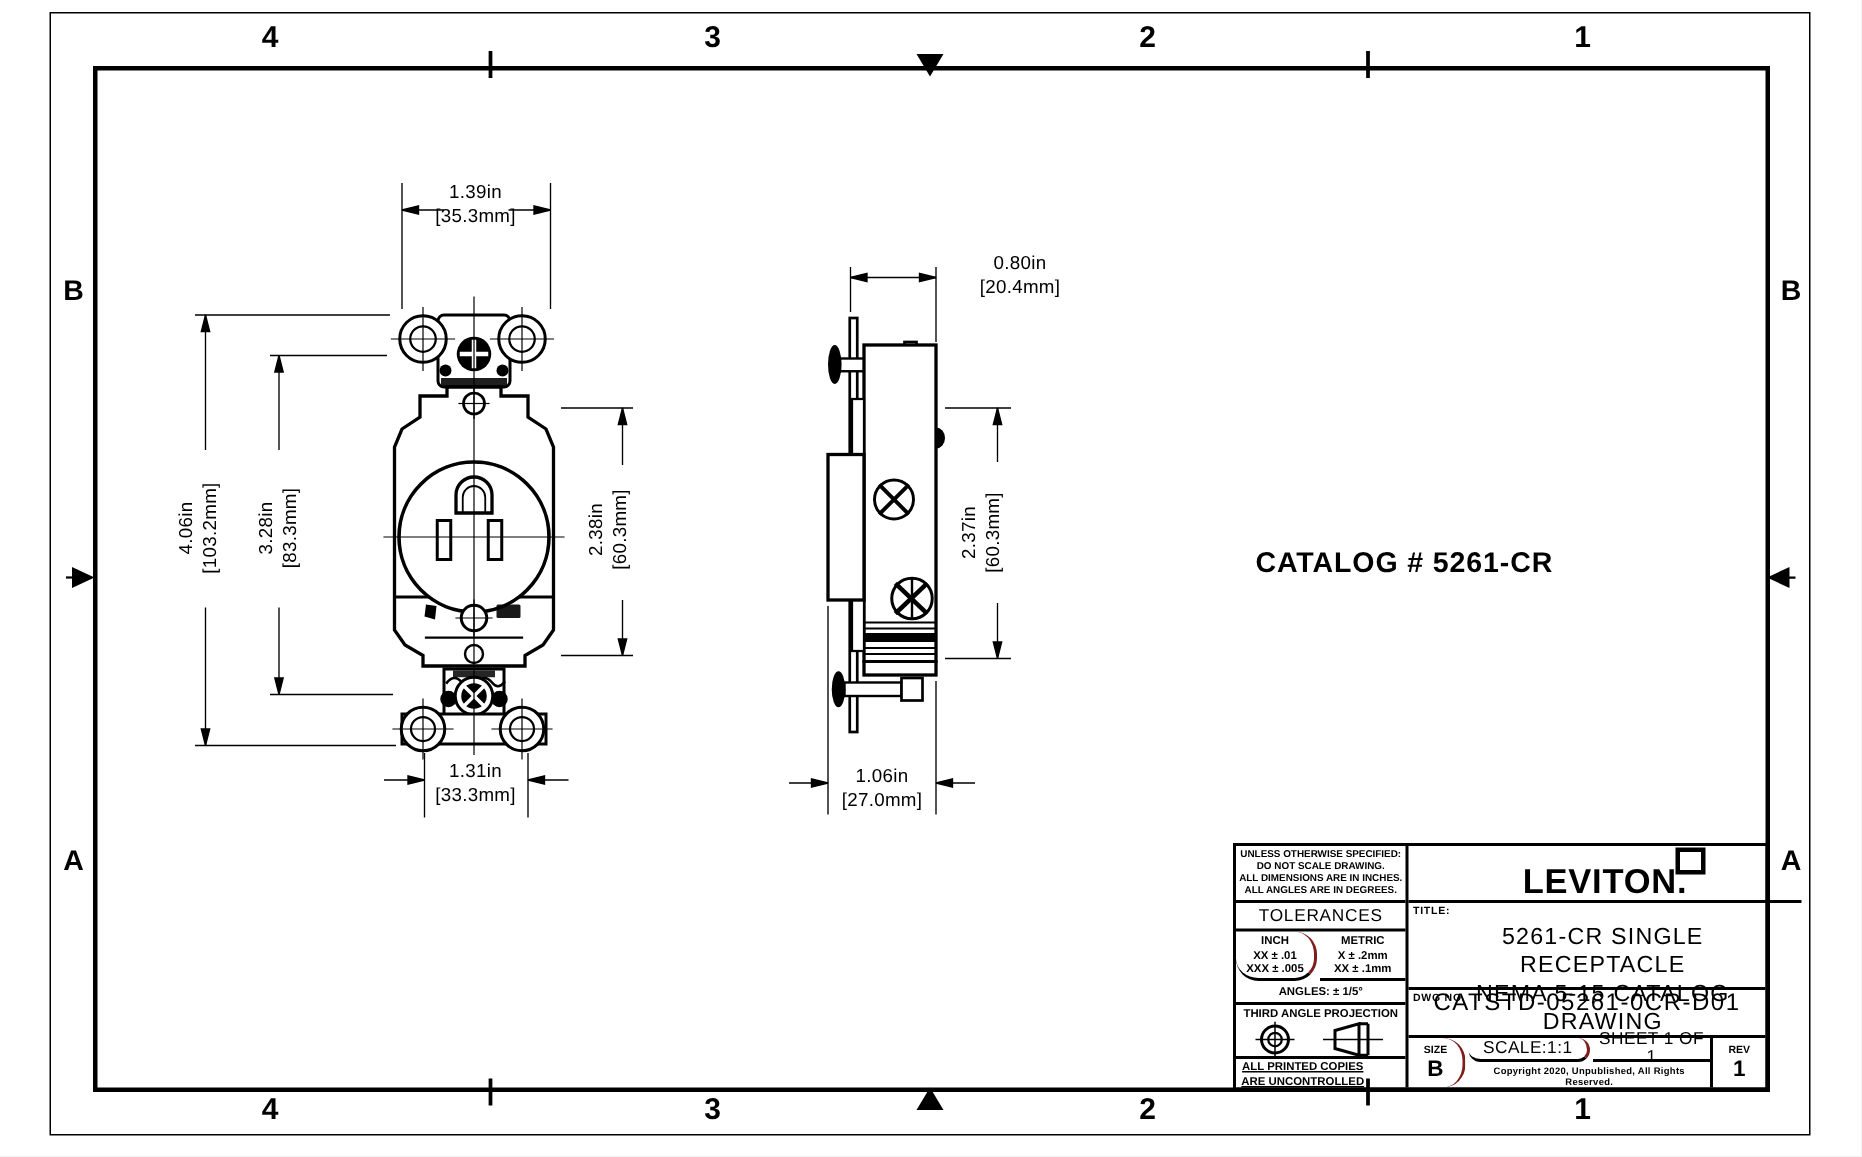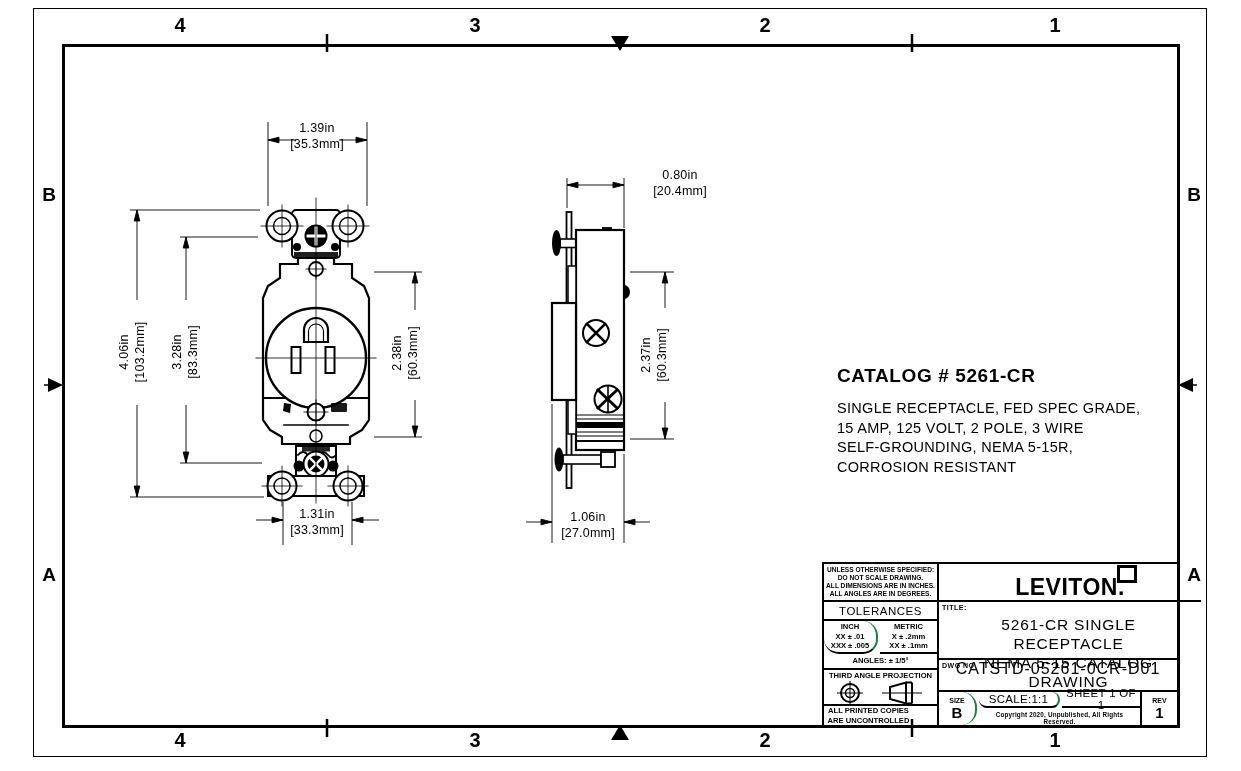--- a/index.html
+++ b/index.html
@@ -12,21 +12,21 @@
   .rowletter{font-weight:bold;font-size:19px;width:20px;text-align:center;}
   svg.linework{left:0;top:0;width:1241px;height:771px;}
   .dimtext{font-size:12.5px;line-height:16px;text-align:center;letter-spacing:.2px;background:transparent;}
   .dimrot{width:80px;height:34px;transform:rotate(-90deg);}
   .catalog-title{left:837px;top:365px;font-size:19px;font-weight:bold;letter-spacing:.6px;}
   .catalog-desc{left:837px;top:399px;font-size:14.5px;line-height:19.5px;letter-spacing:.3px;}
   
   .tb{left:822px;top:562px;width:357px;height:165px;border:2px solid #000;box-sizing:border-box;font-size:8px;}
   .tb .cell{position:absolute;box-sizing:border-box;}
   .bb{border-bottom:2px solid #000;}
-  .br{border-right:2px solid #15803d;border-radius:15px;}
+  .br{border-right:2px solid #7f1d1d;border-radius:15px;}
   .ctr{display:flex;flex-direction:column;align-items:center;justify-content:center;text-align:center;}
   .notes{font-size:6.6px;line-height:8.2px;font-weight:bold;}
   .tol-h{font-size:11.5px;letter-spacing:.5px;}
   .tol-sub{font-size:7.6px;line-height:9.5px;font-weight:bold;}
   .tiny-label{position:absolute;left:3px;top:2px;font-size:7px;font-weight:bold;letter-spacing:.5px;}
   .tb-title-line{font-size:15.5px;line-height:19px;letter-spacing:.8px;text-align:center;padding-left:21px;}
   .dwg-no{font-size:16px;letter-spacing:1px;text-align:center;}
   .logo-text{font-size:23px;font-weight:bold;letter-spacing:.5px;font-family:"Liberation Sans",sans-serif;}
   .logo-sq{position:absolute;left:178px;top:1px;width:20px;height:18px;border:3px solid #000;box-sizing:border-box;}
   .small-val{font-size:11.5px;letter-spacing:.3px;}
@@ -259,26 +259,20 @@
   <div class="abs dimtext dimrot" style="left:615px;top:338px;">
     <div>2.37in</div>
     <div>[60.3mm]</div>
   </div>
   <div class="abs dimtext" style="left:538px;top:509px;width:100px;">
     <div>1.06in</div>
     <div>[27.0mm]</div>
   </div>
 
   <div class="abs catalog-title">CATALOG # 5261-CR</div>
-  <div class="abs catalog-desc">
-    <div>SINGLE RECEPTACLE, FED SPEC GRADE,</div>
-    <div>15 AMP, 125 VOLT, 2 POLE, 3 WIRE</div>
-    <div>SELF-GROUNDING, NEMA 5-15R,</div>
-    <div>CORROSION RESISTANT</div>
-  </div>
 
   <div class="abs tb">
 
     <div class="cell bb ctr notes" style="left:0;top:0;width:113px;height:38px;">
       <div>UNLESS OTHERWISE SPECIFIED:</div>
       <div>DO NOT SCALE DRAWING.</div>
       <div>ALL DIMENSIONS ARE IN INCHES.</div>
       <div>ALL ANGLES ARE IN DEGREES.</div>
     </div>
     <div class="cell bb ctr tol-h" style="left:0;top:38px;width:113px;height:19px;">TOLERANCES</div>
@@ -302,21 +296,21 @@
           <line x1="26" y1="0" x2="26" y2="24" stroke-width="1"></line>
           <line x1="13" y1="12" x2="39" y2="12" stroke-width="1"></line>
           <line x1="58" y1="12" x2="98" y2="12" stroke-width="1"></line>
           <path d="M66,6 L82,1.5 L82,22.5 L66,18 Z" stroke-width="2"></path>
           <line x1="82" y1="1.5" x2="88" y2="1.5" stroke-width="2"></line>
           <line x1="82" y1="22.5" x2="88" y2="22.5" stroke-width="2"></line>
           <line x1="88" y1="1.5" x2="88" y2="22.5" stroke-width="2"></line>
         </g>
       </svg>
     </div>
-    <div class="cell ctr tol-sub" style="left:0;top:142px;width:89px;height:19px;">
+    <div class="cell ctr tol-sub" style="left:0;top:142px;width:89px;height:19px;text-decoration:underline;">
       <div>ALL PRINTED COPIES</div>
       <div>ARE UNCONTROLLED</div>
     </div>
 
     <div class="cell" style="left:113px;top:0;width:2px;height:161px;background:#000;"></div>
 
     <div class="cell bb" style="left:115px;top:0;width:262px;height:38px;">
       <div class="logo-sq"></div>
       <div class="ctr logo-text" style="height:38px;padding-top:8px;box-sizing:border-box;">LEVITON.</div>
     </div>

